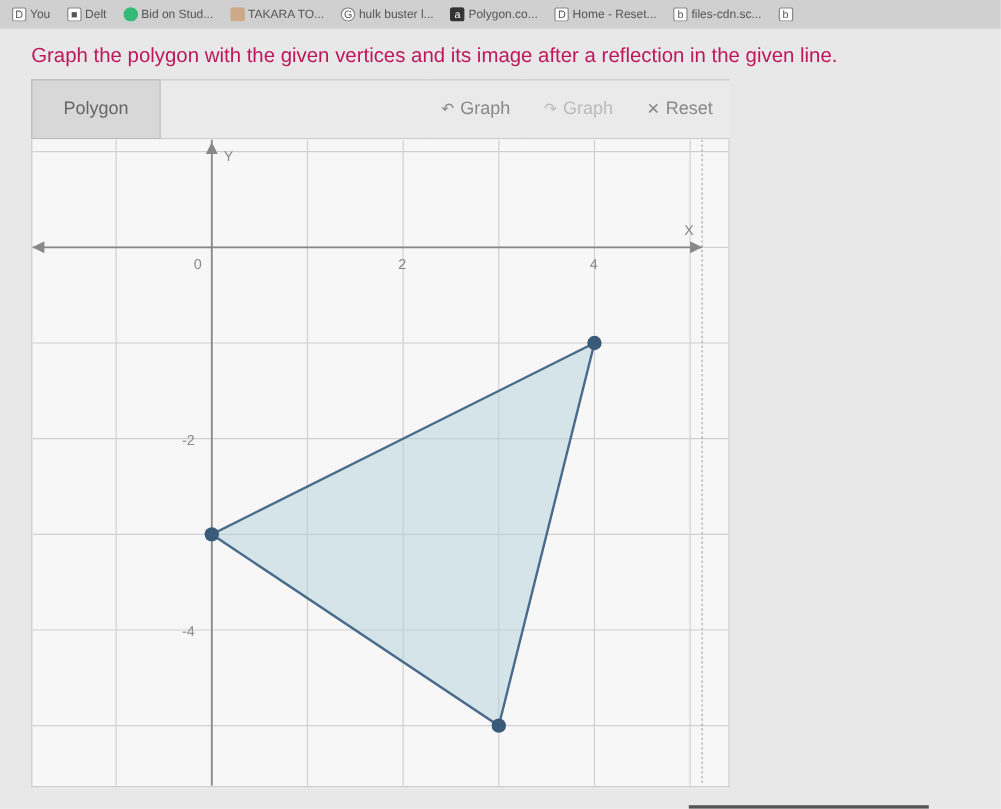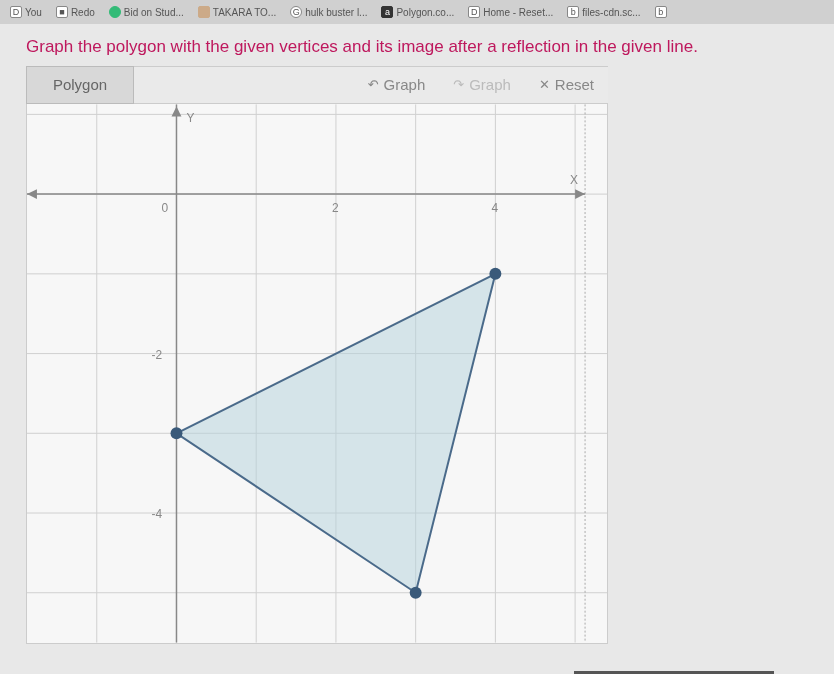--- a/index.html
+++ b/index.html
@@ -53,21 +53,21 @@
     .math-text {
       color: #666;
       font-size: 19px;
       font-style: italic;
       font-family: 'Times New Roman', serif;
       margin-bottom: 10px;
     }
     .tool-row {
       display: flex;
       align-items: stretch;
-      height: 38px;
+      height: 50px;
       width: 582px;
     }
     .polygon-btn {
       width: 108px;
       background: #d8d8d8;
       border: 1px solid #bbb;
       display: flex;
       align-items: center;
       justify-content: center;
       color: #666;
@@ -115,21 +115,21 @@
 </head>
 <body>
 
 <div class="tab-bar">
   <div class="tab">
       <span class="tab-icon">D</span>
       <span>You</span>
     </div>
   <div class="tab">
       <span class="tab-icon">■</span>
-      <span>Redo</span>
+      <span>Delt</span>
     </div>
   <div class="tab">
       <span class="tab-icon" style="background:#3b7;border-color:#3b7;border-radius:50%"></span>
       <span>Bid on Stud...</span>
     </div>
   <div class="tab">
       <span class="tab-icon" style="background:#ca8;border-color:#ca8"></span>
       <span>TAKARA TO...</span>
     </div>
   <div class="tab">

